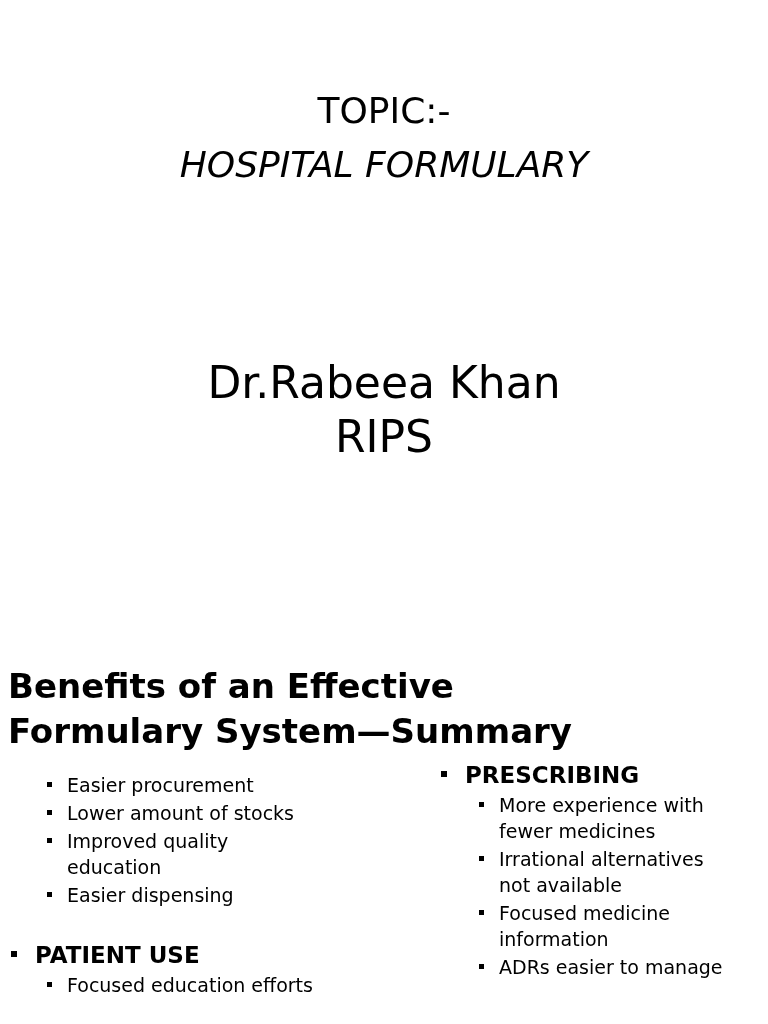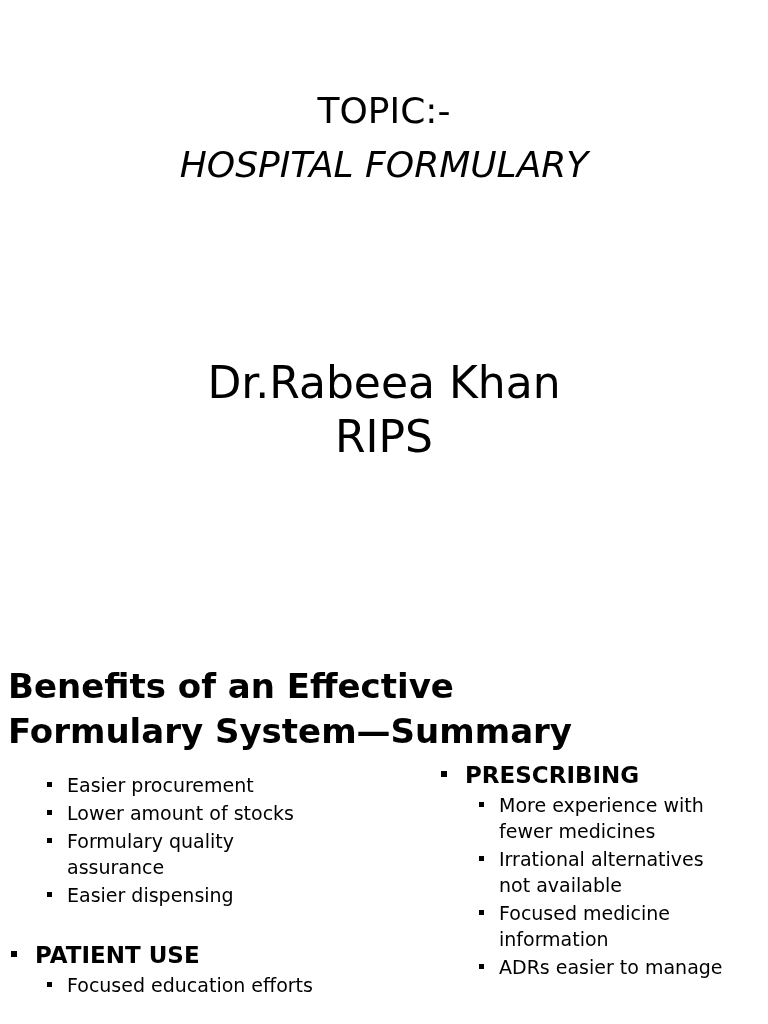--- a/index.html
+++ b/index.html
@@ -46,21 +46,21 @@
   <div class="s2-title">
     <div>Benefits of an Effective</div>
     <div>Formulary System—Summary</div>
   </div>
 
   <div class="col col-left">
     <div class="sec">
       <ul class="items">
         <li class="item"><span class="b2"></span><span>Easier procurement</span></li>
         <li class="item"><span class="b2"></span><span>Lower amount of stocks</span></li>
-        <li class="item" style="width:200px"><span class="b2"></span><span>Formulary quality assurance</span></li>
+        <li class="item" style="width:200px"><span class="b2"></span><span>Improved quality education</span></li>
         <li class="item"><span class="b2"></span><span>Easier dispensing</span></li>
       </ul>
     </div>
     <div class="gap"></div>
     <div class="sec">
       <div class="sec-head">
         <span class="b1"></span>
         <span>PATIENT USE</span>
       </div>
       <ul class="items">

